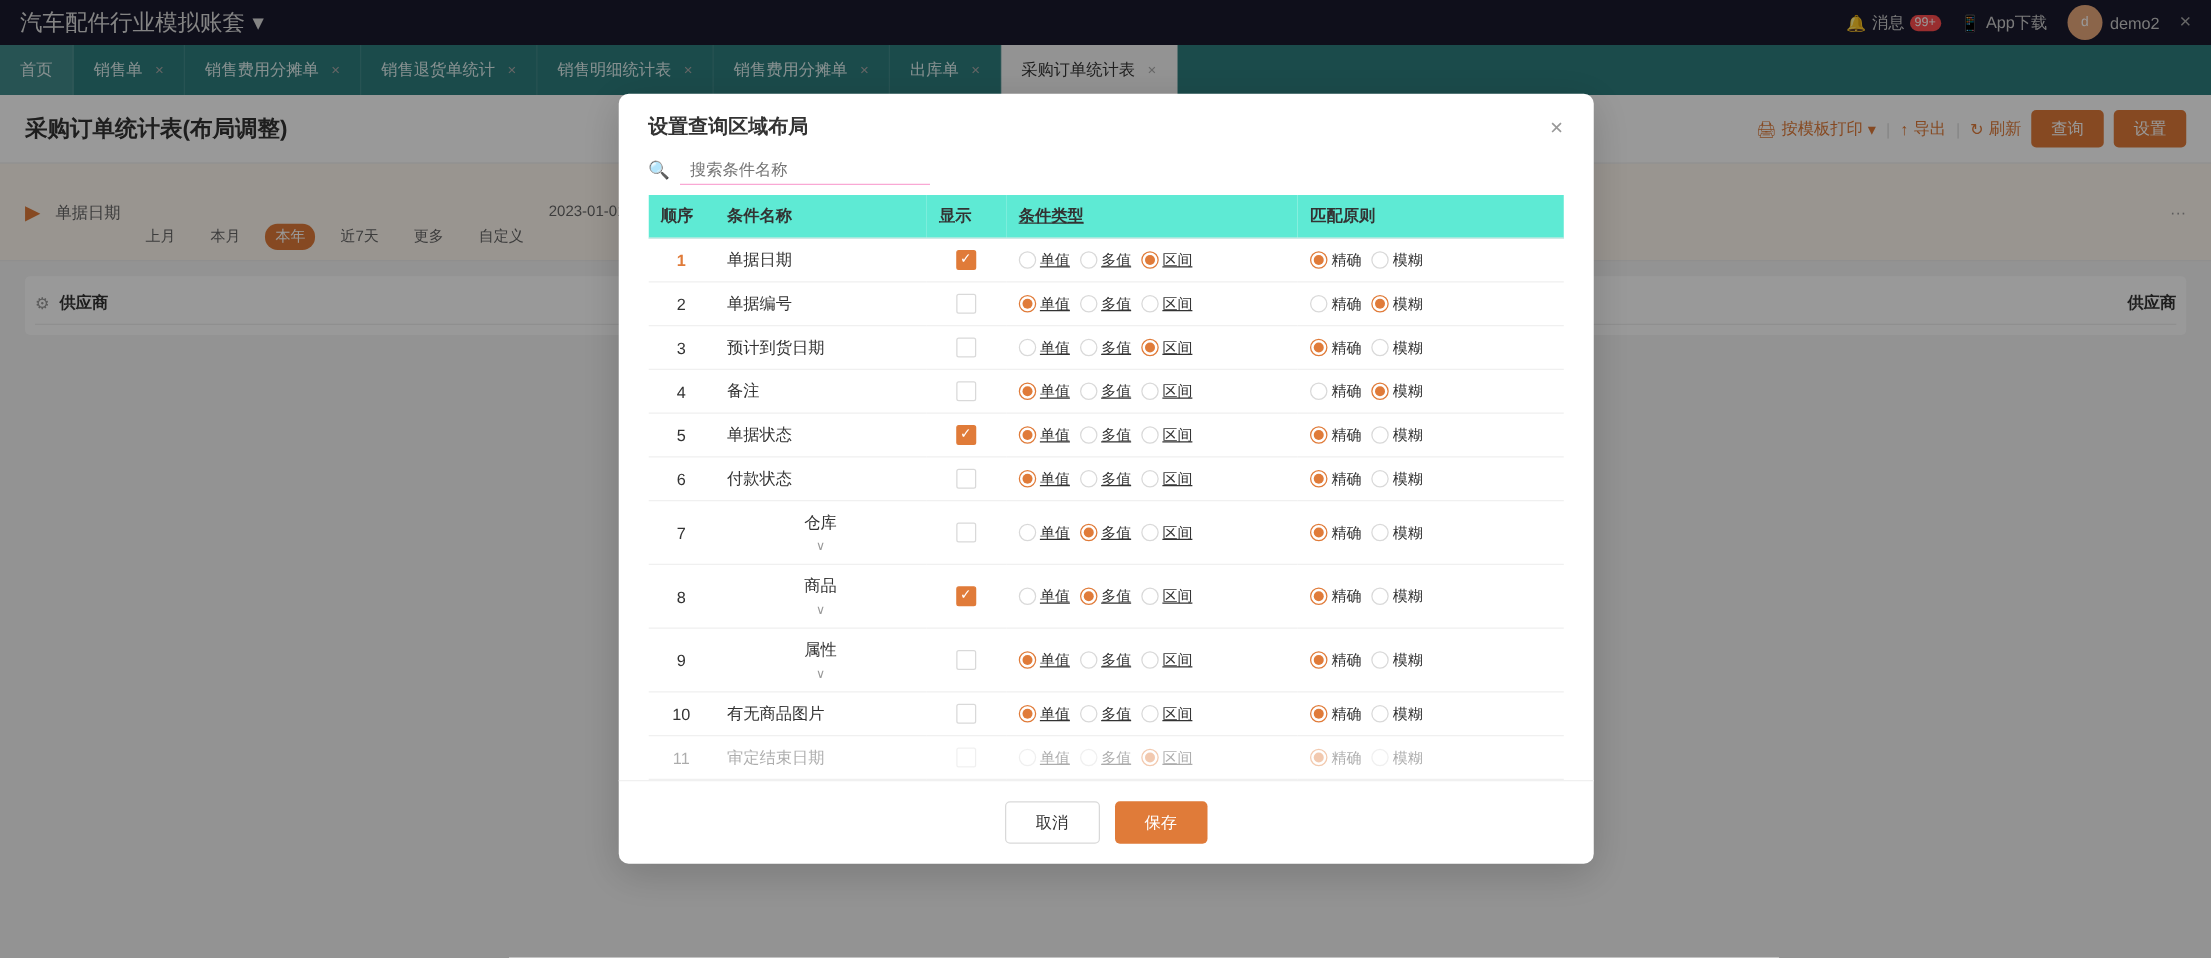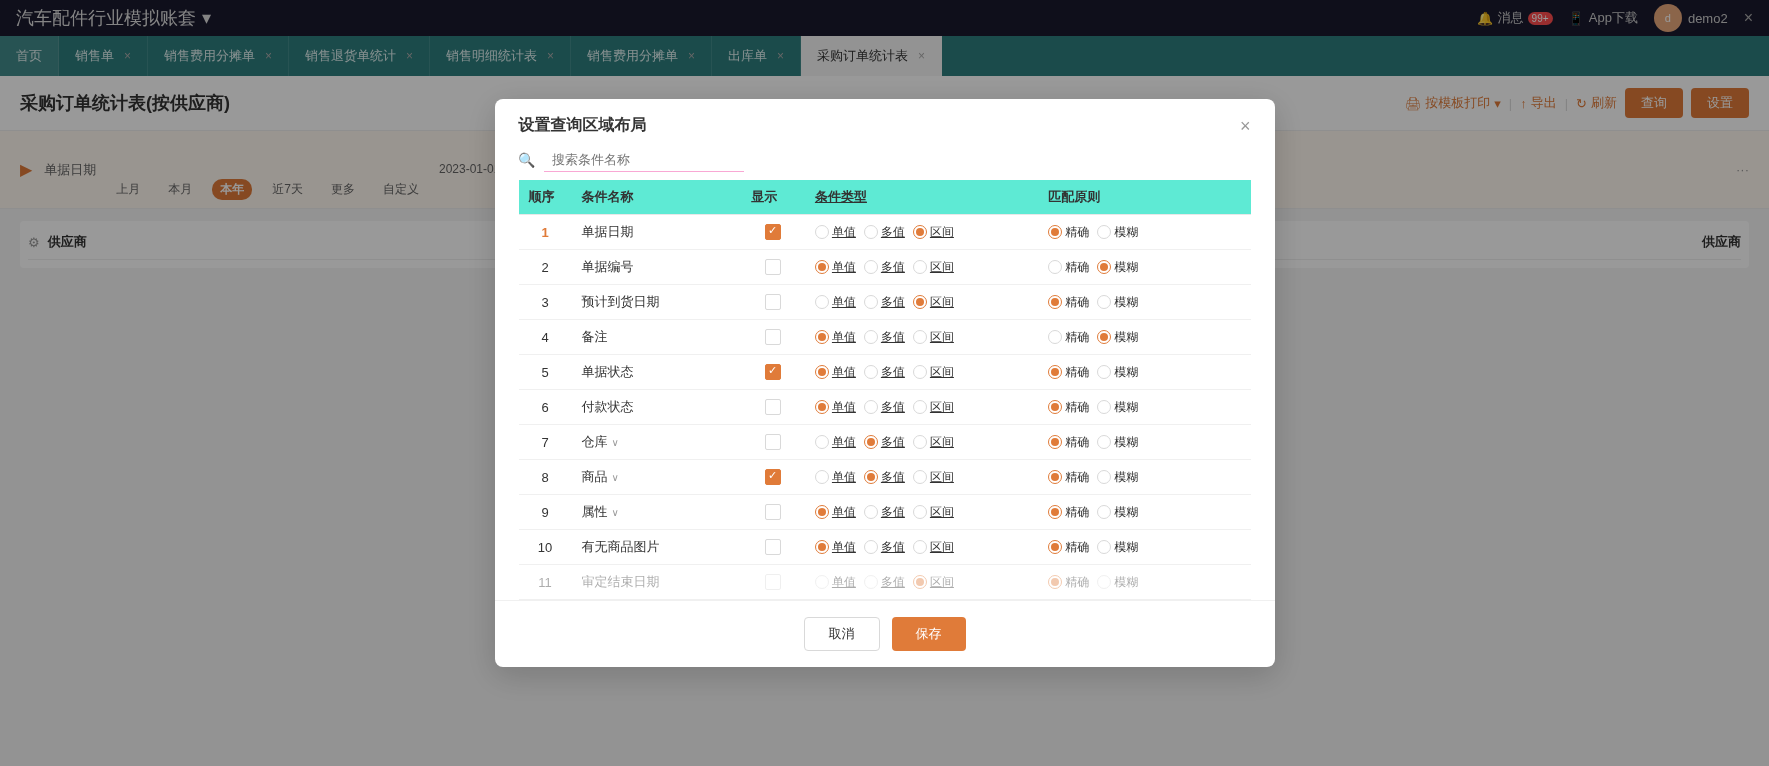--- a/index.html
+++ b/index.html
@@ -75,21 +75,21 @@
       background: #fff8f0;
       padding: 8px 20px;
       display: flex;
       align-items: center;
       gap: 12px;
       border-bottom: 1px solid #eee;
     }
     .filter-arrow { color: #e07b39; cursor: pointer; font-size: 16px; }
     .date-label { color: #666; font-size: 13px; }
     .date-btn { padding: 2px 8px; border-radius: 3px; cursor: pointer; font-size: 12px; color: #666; margin-top: 40px; }
-    .date-btn.active { background: #e07b39; color: white; border-radius: 10px; padding: 2px 8px; font-weight: bold; }
+    .date-btn.active { background: #e07b39; color: white; border-radius: 10px; padding: 2px 8px; }
     .date-range { color: #666; font-size: 12px; }
 
     
     .table-area {
       padding: 12px 20px;
     }
 
     
     .modal-overlay {
       position: fixed;
@@ -264,21 +264,21 @@
       color: white;
       cursor: pointer;
       font-size: 13px;
     }
 
     
     .modal-table::-webkit-scrollbar { width: 6px; }
     .modal-table::-webkit-scrollbar-track { background: #f5f5f5; }
     .modal-table::-webkit-scrollbar-thumb { background: #ccc; border-radius: 3px; }
 
-    .name-with-arrow { display: flex; align-items: center; gap: 4px; }
+    .name-with-arrow { display: flex; align-items: center; gap: 4px; flex-direction: column; }
     .arrow-down { font-size: 10px; color: #999; }
   </style>
 </head>
 <body>
 
 <div class="top-navbar">
   <div class="top-navbar-left">
     <span>汽车配件行业模拟账套</span>
     <span style="cursor:pointer;">▾</span>
   </div>
@@ -330,21 +330,21 @@
   </div>
   <div class="tab-item active">
     <span>采购订单统计表</span>
     <span class="tab-close">×</span>
   </div>
 </div>
 
 <div class="page-content">
 
   <div class="page-header">
-    <div class="page-title">采购订单统计表(按供应商)</div>
+    <div class="page-title">采购订单统计表(布局调整)</div>
     <div class="header-actions">
       <div class="btn-print">
         <span>🖨</span>
         <span>按模板打印</span>
         <span>▾</span>
       </div>
       <span style="color:#ddd;">|</span>
       <div class="btn-export">
         <span>↑</span>
         <span>导出</span>

